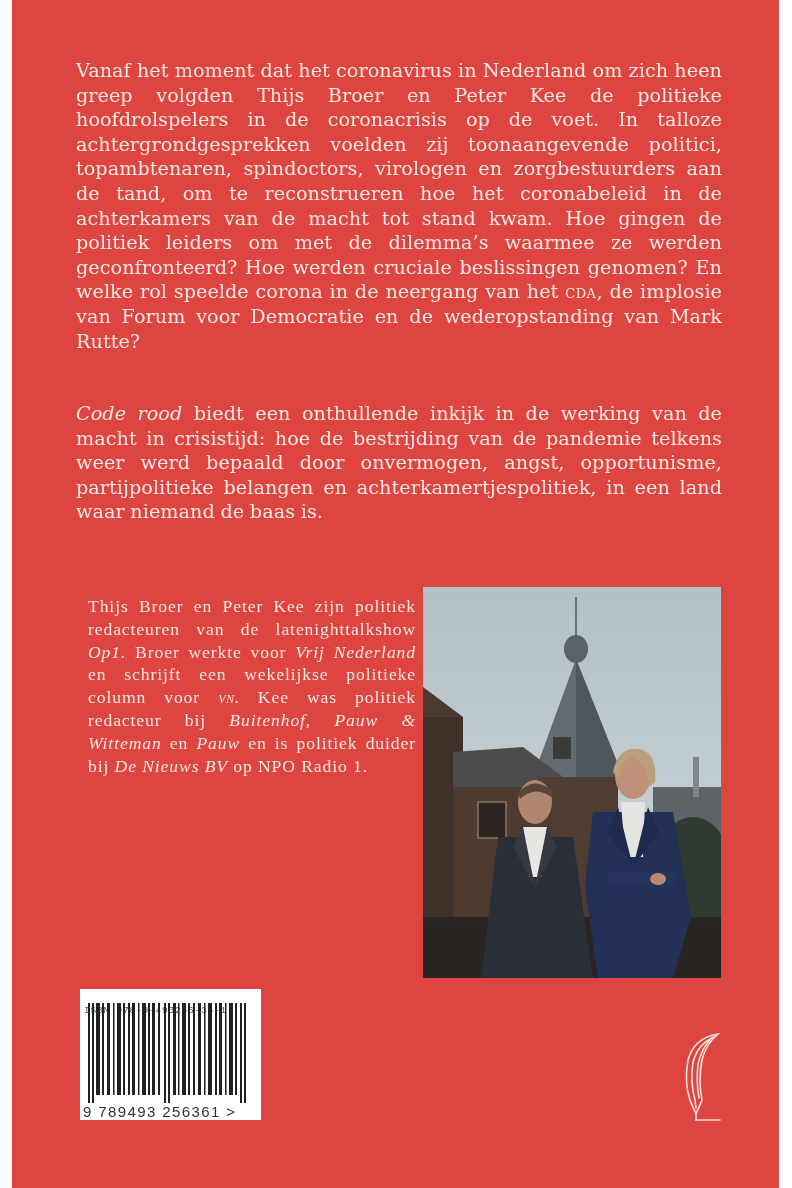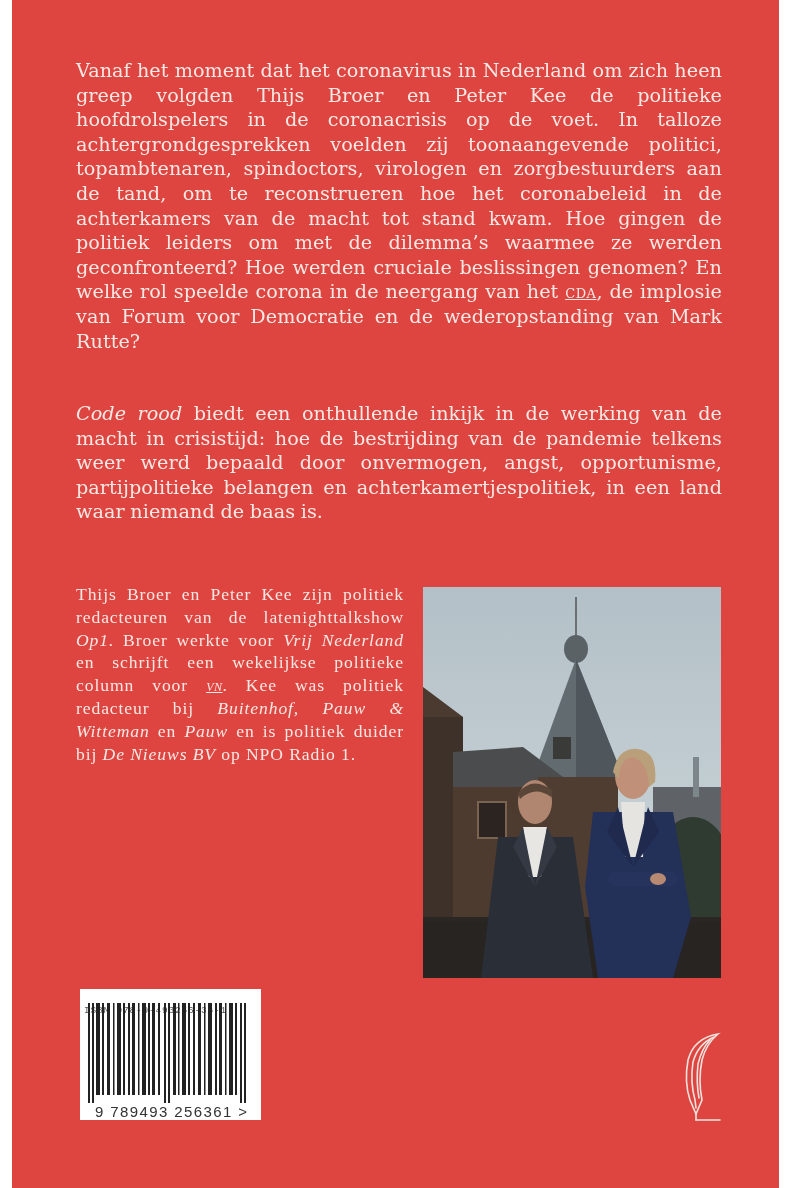--- a/index.html
+++ b/index.html
@@ -27,34 +27,34 @@
       font-size: 19.2px;
       line-height: 24.6px;
       text-align: justify;
       letter-spacing: 0.05px;
       word-spacing: -0.5px;
       margin: 0;
     }
     .blurb.p1 { top: 59px; }
     .blurb.p2 { top: 402px; }
     .blurb em { font-style: italic; }
-    .smallcaps { font-variant: small-caps; text-transform: lowercase; letter-spacing: 0.5px; text-decoration: underline; }
+    .smallcaps { font-variant: small-caps; text-transform: lowercase; letter-spacing: 0.5px; }
 
     .bio {
       position: absolute;
       left: 76px;
       top: 583px;
       width: 328px;
       color: #f6e8e4;
       font-family: "Liberation Serif", "DejaVu Serif", serif;
       font-size: 17.6px;
       line-height: 22.8px;
       text-align: justify;
       letter-spacing: 0.9px;
-      margin: 0;
+      margin: 12px;
     }
     .bio em { font-style: italic; }
 
     .photo {
       position: absolute;
       left: 423px;
       top: 587px;
       width: 298px;
       height: 391px;
       overflow: hidden;
@@ -83,21 +83,21 @@
     }
     .bars {
       position: absolute;
       left: 8px;
       top: 14px;
       width: 164px;
       height: 100px;
     }
     .digits {
       position: absolute;
-      left: 15px;
+      left: 3px;
       bottom: 0px;
       font-family: "Liberation Sans", "DejaVu Sans", sans-serif;
       font-size: 15px;
       letter-spacing: 1.4px;
       color: #333;
       white-space: nowrap;
       background: #fff;
       line-height: 16px;
     }
 

